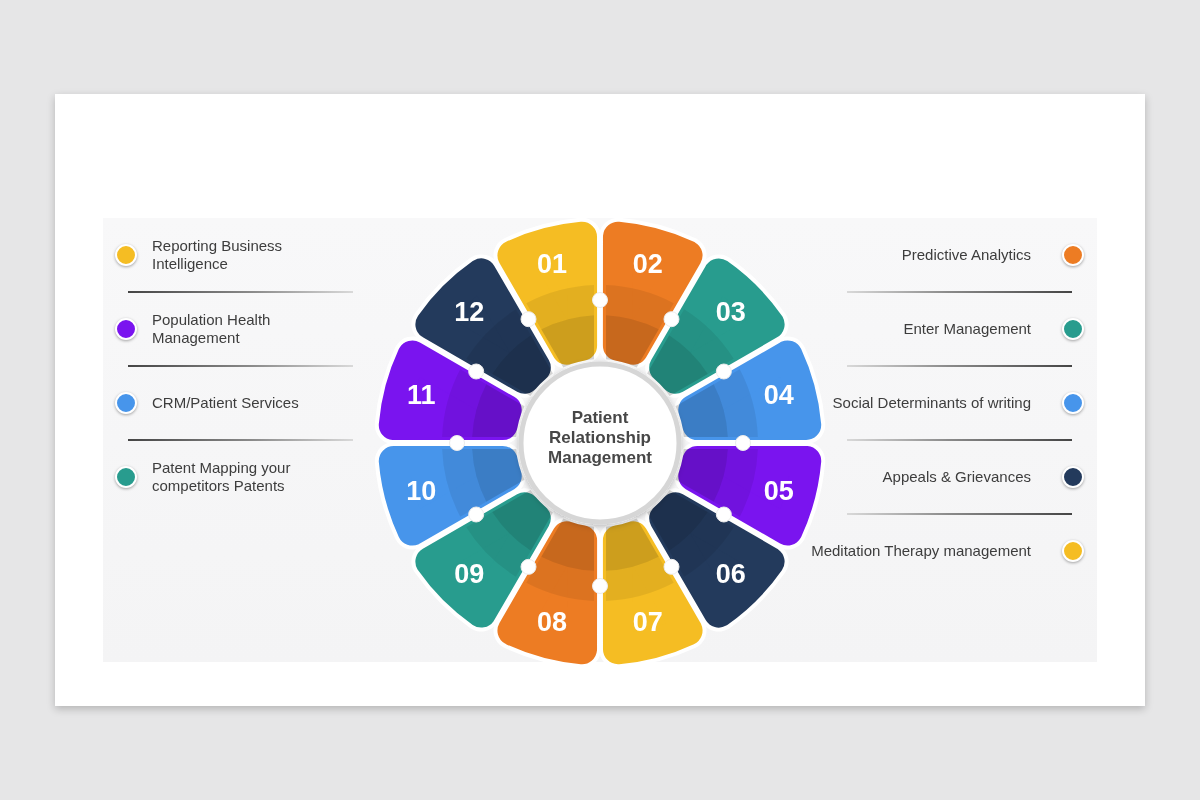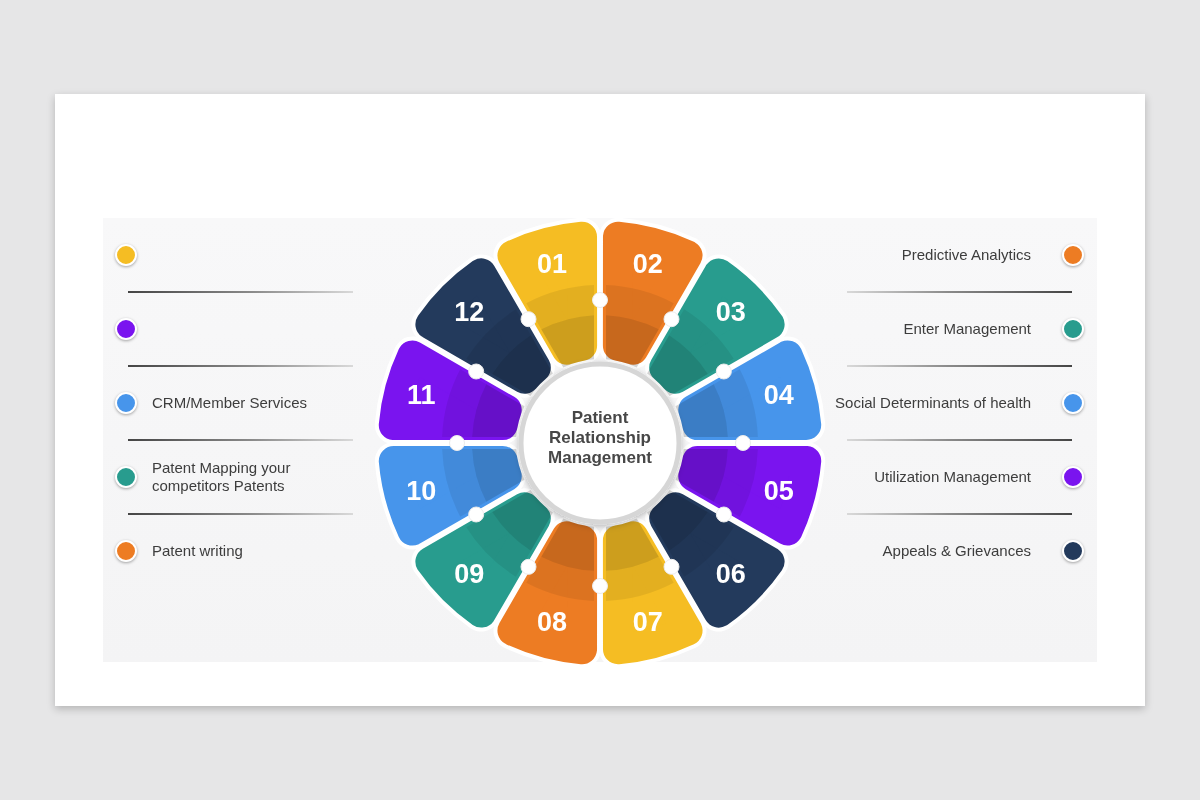--- a/index.html
+++ b/index.html
@@ -70,68 +70,66 @@
 <body>
 
 <div class="page">
   <div class="slide">
     <h1 class="title">Patient Relationship Management</h1>
     <div class="subtitle">Enter your sub headline here</div>
     <div class="panel"></div>
     <div class="column left-col" id="left-col">
   <div class="item">
     <span class="dot" style="background: rgb(245, 189, 35);"></span>
+    <span class="label">Reporting Business Intelligence</span>
   </div>
 
 
   <div class="item">
     <span class="dot" style="background: rgb(122, 20, 239);"></span>
+    <span class="label">Population Health Management</span>
   </div>
 
   <div class="item">
     <span class="dot" style="background: rgb(71, 149, 235);"></span>
-    <span class="label">CRM/Member Services</span>
+    <span class="label">CRM/Patient Services</span>
   </div>
 
   <div class="item">
     <span class="dot" style="background: rgb(40, 156, 142);"></span>
     <span class="label">Patent Mapping your competitors Patents</span>
   </div>
 
-  <div class="item">
-    <span class="dot" style="background: rgb(237, 124, 35);"></span>
-    <span class="label">Patent writing</span>
-  </div>
 </div>
     <div class="column right-col" id="right-col">
   <div class="item">
     <span class="label">Predictive Analytics</span>
     <span class="dot" style="background: rgb(237, 124, 35);"></span>
   </div>
 
   <div class="item">
     <span class="label">Enter Management</span>
     <span class="dot" style="background: rgb(40, 156, 142);"></span>
   </div>
 
   <div class="item">
-    <span class="label">Social Determinants of health</span>
+    <span class="label">Social Determinants of writing</span>
     <span class="dot" style="background: rgb(71, 149, 235);"></span>
   </div>
 
-  <div class="item">
-    <span class="label">Utilization Management</span>
-    <span class="dot" style="background: rgb(122, 20, 239);"></span>
-  </div>
 
   <div class="item">
     <span class="label">Appeals &amp; Grievances</span>
     <span class="dot" style="background: rgb(35, 58, 92);"></span>
   </div>
 
+  <div class="item">
+    <span class="label">Meditation Therapy management</span>
+    <span class="dot" style="background: rgb(245, 189, 35);"></span>
+  </div>
 </div>
     <svg class="flower" id="flower" viewBox="0 0 466 466">
         <defs>
           <filter id="soft" x="-30%" y="-30%" width="160%" height="160%">
             <feDropShadow dx="0" dy="2" stdDeviation="3" flood-opacity="0.25"></feDropShadow>
           </filter>
         </defs>
         <path d="M 199.8186426572097 139.72622273709476 A 99 99 0 0 1 215.0990097594531 135.63186071199755 L 215.02267573526407 26.78211568275526 A 207 207 0 0 0 145.45987734670933 45.42141133421748 Z" fill="#ffffff" stroke="#ffffff" stroke-width="38" stroke-linejoin="round"></path>
         <path d="M 250.9009902405469 135.63186071199755 A 99 99 0 0 1 266.1813573427903 139.72622273709476 L 320.54012265329067 45.42141133421748 A 207 207 0 0 0 250.97732426473593 26.78211568275526 Z" fill="#ffffff" stroke="#ffffff" stroke-width="38" stroke-linejoin="round"></path>
         <path d="M 297.18678194521215 157.62721297764165 A 99 99 0 0 1 308.37278702235835 168.81321805478785 L 402.6012644010466 114.3222383360459 A 207 207 0 0 0 351.6777616639541 63.39873559895341 Z" fill="#ffffff" stroke="#ffffff" stroke-width="38" stroke-linejoin="round"></path>

